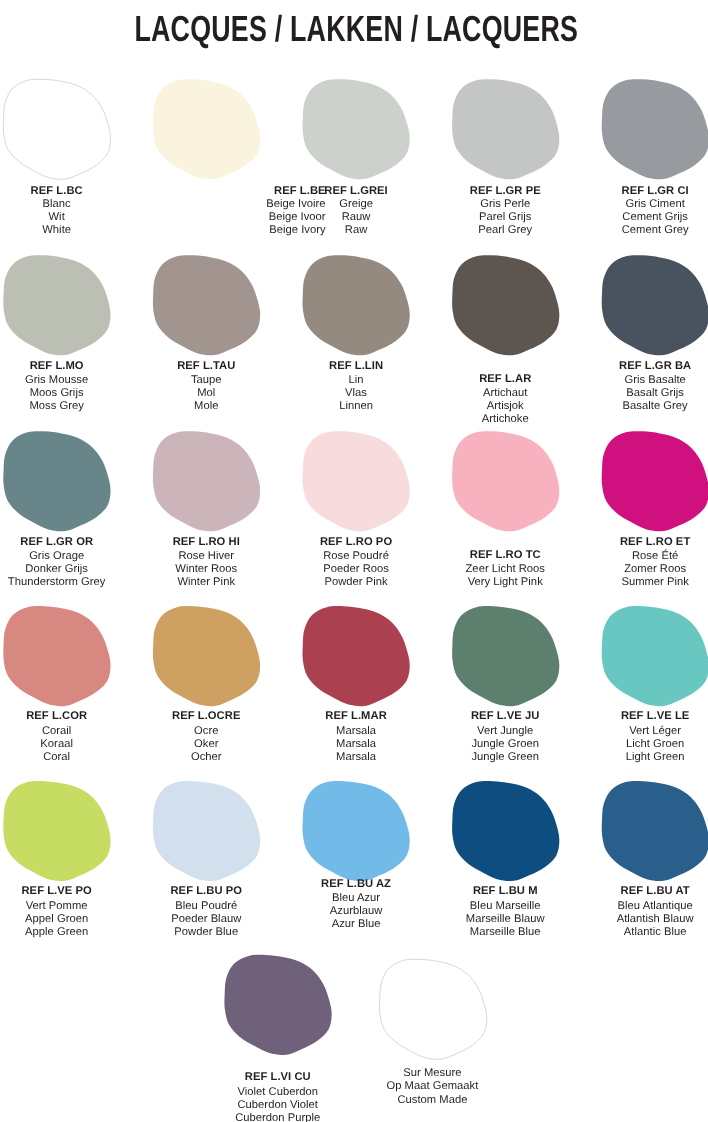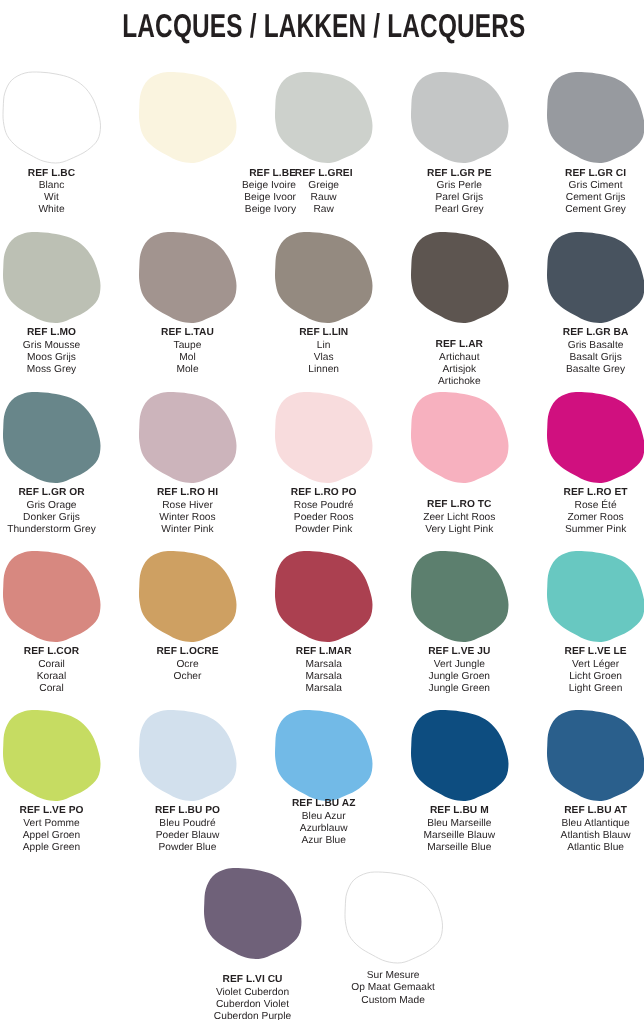--- a/index.html
+++ b/index.html
@@ -272,20 +272,21 @@
       <div class="nm">Coral</div>
     </div>
   </div>
       <div class="cell" style="left: 139px; top: 550.8px;">
     <svg class="blob-svg" width="97.5" height="91" viewBox="0 0 100 100" preserveAspectRatio="none">
       <path class="blob-path" d="M0.42,54.66C-0.26,49.47 0.03,44.06 0.27,38.78C0.51,33.50 0.42,27.97 1.86,23.00C3.30,18.03 5.47,12.59 8.92,8.94C12.37,5.30 17.64,2.58 22.56,1.12C27.48,-0.35 33.16,-0.02 38.45,0.16C43.74,0.34 49.11,1.11 54.30,2.20C59.49,3.29 64.87,4.44 69.60,6.68C74.32,8.93 78.96,12.02 82.67,15.67C86.38,19.33 89.41,23.96 91.84,28.60C94.27,33.24 95.87,38.44 97.23,43.53C98.59,48.62 100.03,53.97 100.00,59.14C99.97,64.32 99.33,70.07 97.06,74.57C94.79,79.07 90.45,82.90 86.35,86.14C82.26,89.38 77.26,91.75 72.48,94.02C67.69,96.29 62.73,99.08 57.64,99.76C52.55,100.44 46.93,99.59 41.94,98.12C36.95,96.65 32.29,93.59 27.70,90.93C23.11,88.27 18.28,85.67 14.39,82.17C10.50,78.67 6.69,74.53 4.36,69.95C2.03,65.36 1.10,59.85 0.42,54.66Z" fill="#cea062"></path>
     </svg>
     <div class="labels" style="top: 95.6px;">
       <div class="ref">REF L.OCRE</div>
       <div class="nm">Ocre</div>
+      <div class="nm">Oker</div>
       <div class="nm">Ocher</div>
     </div>
   </div>
       <div class="cell" style="left: 275.2px; top: 550.8px;">
     <svg class="blob-svg" width="97.5" height="91" viewBox="0 0 100 100" preserveAspectRatio="none">
       <path class="blob-path" d="M0.42,54.66C-0.26,49.47 0.03,44.06 0.27,38.78C0.51,33.50 0.42,27.97 1.86,23.00C3.30,18.03 5.47,12.59 8.92,8.94C12.37,5.30 17.64,2.58 22.56,1.12C27.48,-0.35 33.16,-0.02 38.45,0.16C43.74,0.34 49.11,1.11 54.30,2.20C59.49,3.29 64.87,4.44 69.60,6.68C74.32,8.93 78.96,12.02 82.67,15.67C86.38,19.33 89.41,23.96 91.84,28.60C94.27,33.24 95.87,38.44 97.23,43.53C98.59,48.62 100.03,53.97 100.00,59.14C99.97,64.32 99.33,70.07 97.06,74.57C94.79,79.07 90.45,82.90 86.35,86.14C82.26,89.38 77.26,91.75 72.48,94.02C67.69,96.29 62.73,99.08 57.64,99.76C52.55,100.44 46.93,99.59 41.94,98.12C36.95,96.65 32.29,93.59 27.70,90.93C23.11,88.27 18.28,85.67 14.39,82.17C10.50,78.67 6.69,74.53 4.36,69.95C2.03,65.36 1.10,59.85 0.42,54.66Z" fill="#ab4050"></path>
     </svg>
     <div class="labels" style="top: 95.6px;">
       <div class="ref">REF L.MAR</div>
       <div class="nm">Marsala</div>

